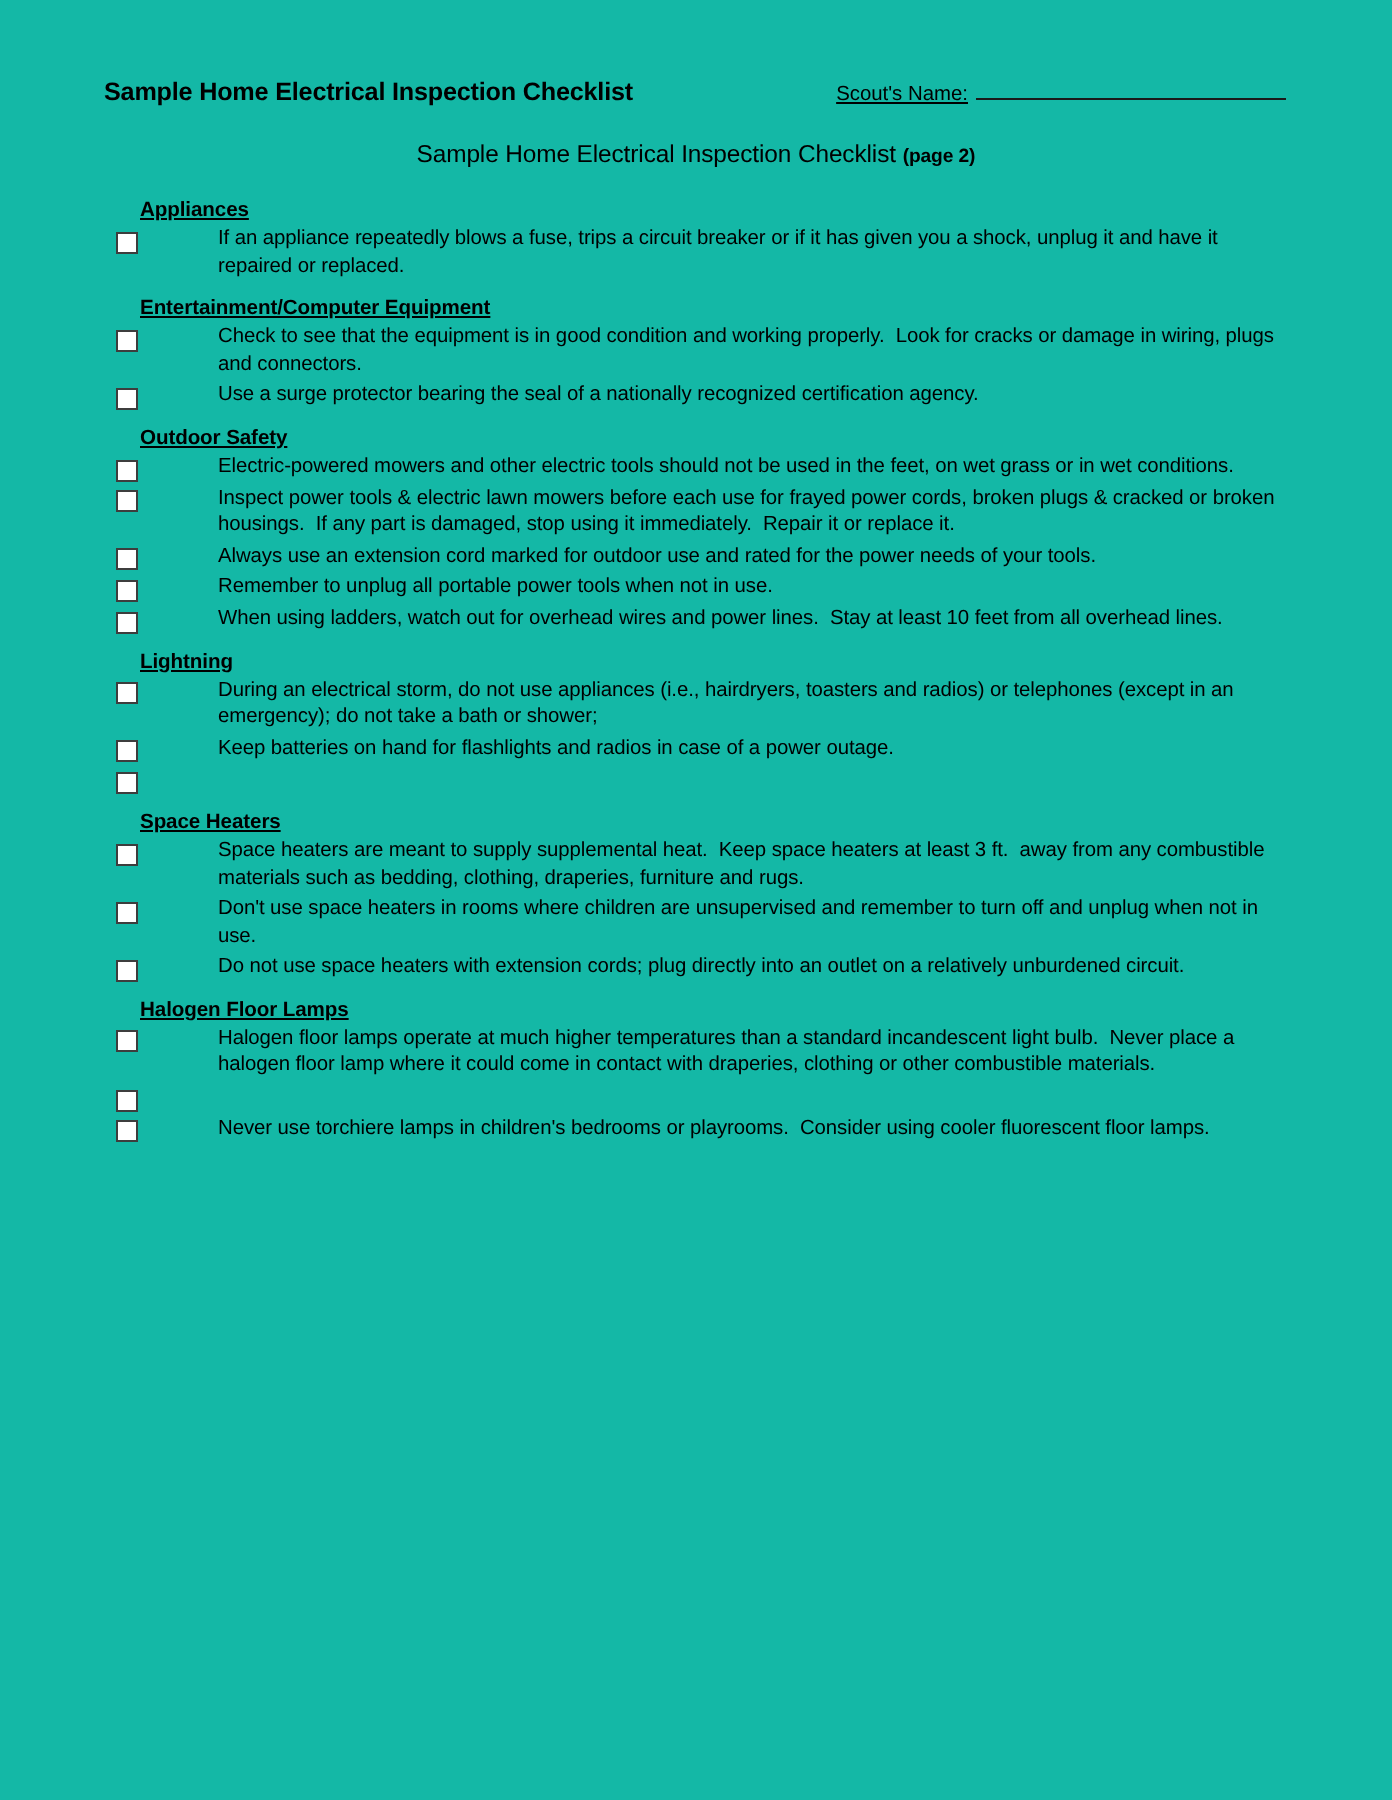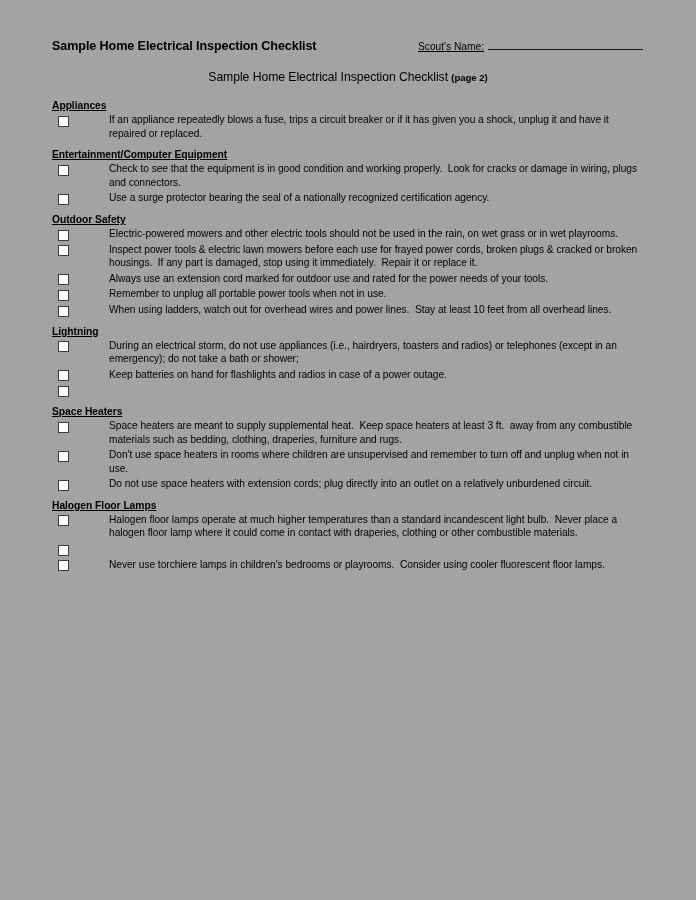--- a/index.html
+++ b/index.html
@@ -11,21 +11,21 @@
     width: 696px;
     height: 900px;
     font-family: "Liberation Sans", sans-serif;
     color: #000000;
     -webkit-font-smoothing: antialiased;
   }
   .page {
     position: relative;
     width: 696px;
     height: 900px;
-    background: #a3a3a3;
+    background: #14b8a6;
     box-sizing: border-box;
     padding: 38px 52px 0 52px;
   }
 
   
   .header-row {
     display: flex;
     align-items: baseline;
     justify-content: space-between;
     width: 100%;
@@ -73,21 +73,21 @@
     margin-top: 11px;
   }
   .section {
     margin-bottom: 0;
   }
   .section-title {
     font-size: 10.3px;
     font-weight: bold;
     text-decoration: underline;
     display: inline-block;
-    margin: 0 0 1px 0;
+    margin: 0 0 1px 18px;
     letter-spacing: -0.05px;
   }
   .section + .section .section-title {
     margin-top: 7px;
   }
   .items {
     margin: 0;
     padding: 0;
     list-style: none;
   }
@@ -146,21 +146,21 @@
             <span class="item-text">Check to see that the equipment is in good condition and working properly.  Look for cracks or damage in wiring, plugs and connectors.</span>
           </li>
           <li class="item">
             <span class="checkbox"></span>
             <span class="item-text">Use a surge protector bearing the seal of a nationally recognized certification agency.</span>
           </li>
         </ul></div>
       <div class="section"><div class="section-title">Outdoor Safety</div><ul class="items">
           <li class="item">
             <span class="checkbox"></span>
-            <span class="item-text">Electric-powered mowers and other electric tools should not be used in the rain, on wet grass or in wet playrooms.</span>
+            <span class="item-text">Electric-powered mowers and other electric tools should not be used in the feet, on wet grass or in wet conditions.</span>
           </li>
           <li class="item">
             <span class="checkbox"></span>
             <span class="item-text">Inspect power tools &amp; electric lawn mowers before each use for frayed power cords, broken plugs &amp; cracked or broken housings.  If any part is damaged, stop using it immediately.  Repair it or replace it.</span>
           </li>
           <li class="item">
             <span class="checkbox"></span>
             <span class="item-text">Always use an extension cord marked for outdoor use and rated for the power needs of your tools.</span>
           </li>
           <li class="item">

